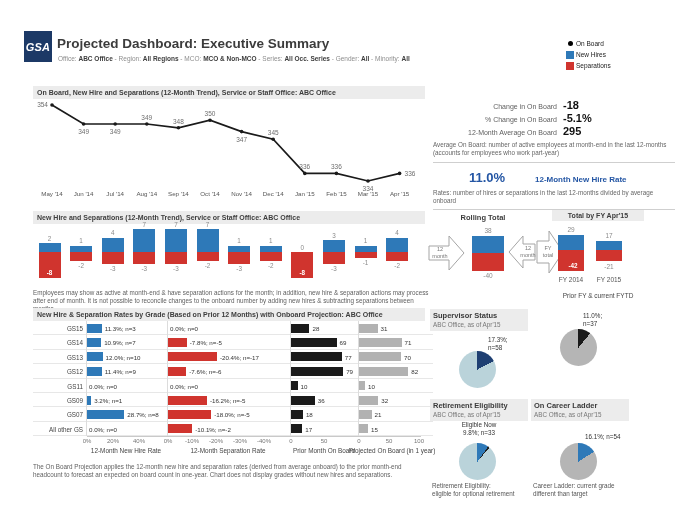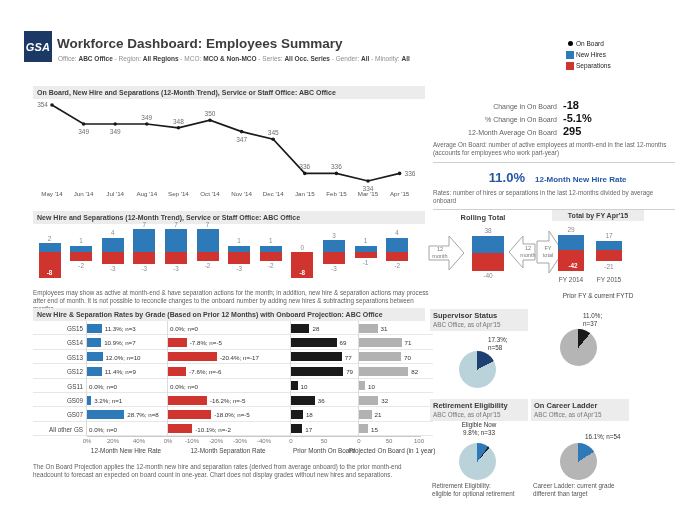--- a/index.html
+++ b/index.html
@@ -26,21 +26,21 @@
              padding:2.5px 4px 0 4px; height:13px; line-height:1; white-space:nowrap; overflow:hidden; }
 
   
   #stats { position:absolute; left:433px; top:98px; width:242px; }
   .stat-row { display:flex; align-items:baseline; margin-top:1px; }
   .stat-label { width:124px; text-align:right; font-size:7px; color:#5f5f5f; }
   .stat-value { font-size:11px; font-weight:bold; color:#111; margin-left:6px; }
   .note { font-size:6.3px; color:#666; line-height:1.25; margin-top:4px; }
   .divider { border-top:1px solid #cfcfcf; margin-top:5px; }
   .rate-row { display:flex; align-items:baseline; margin:7px 0 0 36px; }
-  .rate-val { font-size:13px; font-weight:bold; width:56px; text-align:right; }
+  .rate-val { font-size:13px; font-weight:bold; width:56px; }
   .rate-lbl { font-size:8px; font-weight:bold; margin-left:10px; }
   .c-blue { color:#2456a4; } .c-red { color:#b31512; }
 
   
   #monthlybars { position:absolute; left:33px; top:224px; width:400px; height:64px; }
   .mbar { position:absolute; width:22px; }
   .mlbl { position:absolute; width:22px; text-align:center; font-size:6.3px; color:#8a8a8a; }
   .mlbl-in { position:absolute; width:22px; text-align:center; font-size:6.3px; font-weight:bold; color:#fff; }
   .block-note { position:absolute; font-size:6.3px; color:#5f5f5f; line-height:1.25; }
 
@@ -81,21 +81,21 @@
   .pie-cap { position:absolute; font-size:6.3px; color:#555; line-height:1.25; white-space:pre-line; }
 
   svg text { font-family:"Liberation Sans", sans-serif; }
 </style>
 </head>
 <body>
 
 <div id="stage">
 
   <div class="logo">GSA</div>
-  <div class="title">Workforce Dashboard: Employees Summary</div>
+  <div class="title">Projected Dashboard: Executive Summary</div>
   <div class="filters" id="filters"><span class="f-label">Office: </span><span class="f-value">ABC Office</span><span class="f-sep"> - </span><span class="f-label">Region: </span><span class="f-value">All Regions</span><span class="f-sep"> - </span><span class="f-label">MCO: </span><span class="f-value">MCO &amp; Non-MCO</span><span class="f-sep"> - </span><span class="f-label">Series: </span><span class="f-value">All Occ. Series</span><span class="f-sep"> - </span><span class="f-label">Gender: </span><span class="f-value">All</span><span class="f-sep"> - </span><span class="f-label">Minority: </span><span class="f-value">All</span></div>
   <div class="legend" id="legend">
       <div class="lg-row">
         <span class="lg-dot"></span>
         <span class="lg-lbl">On Board</span>
       </div>
       <div class="lg-row">
         <span class="lg-sq" style="background: rgb(46, 121, 184);"></span>
         <span class="lg-lbl">New Hires</span>
       </div>

